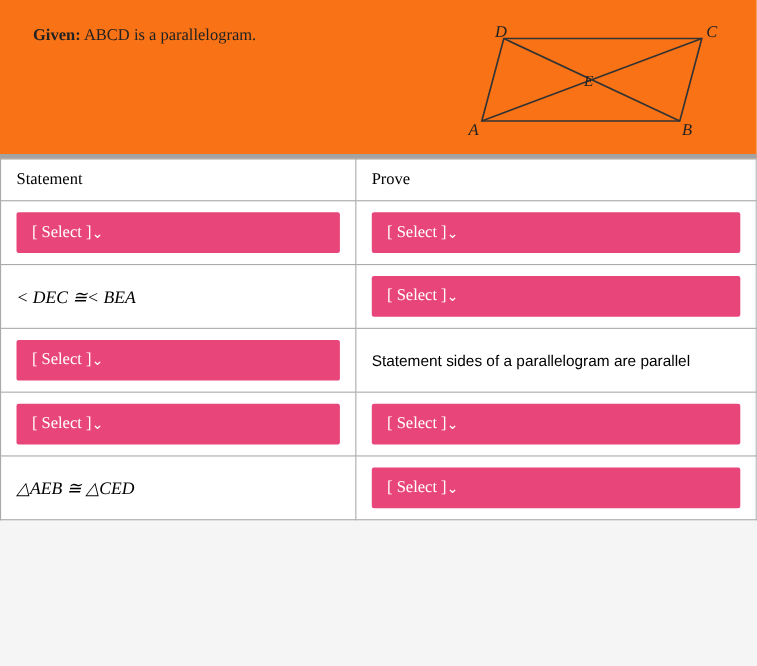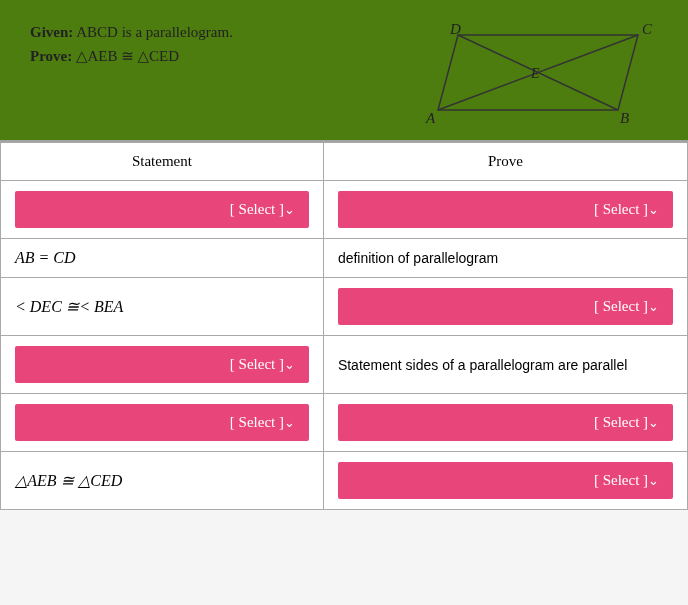--- a/index.html
+++ b/index.html
@@ -4,26 +4,26 @@
   <style>
     * { box-sizing: border-box; margin: 0; padding: 0; }
     body {
       font-family: Georgia, 'Times New Roman', serif;
       background: #f5f5f5;
       width: 688px;
       min-height: 605px;
     }
 
     .header-section {
-      background: #4d7c0f;
+      background: #f97316;
       padding: 20px 30px 10px 30px;
       display: flex;
       align-items: flex-start;
       justify-content: space-between;
-      border-bottom: 2px solid #a3a3a3;
+      border-bottom: 4px solid #a3a3a3;
     }
 
     .given-text {
       font-size: 15px;
       color: #222;
       line-height: 1.6;
     }
 
     .given-text strong {
       font-weight: bold;
@@ -47,21 +47,21 @@
 
     table {
       width: 100%;
       border-collapse: collapse;
     }
 
     th {
       background: #fff;
       border: 1.5px solid #aaa;
       padding: 10px 14px;
-      text-align: center;
+      text-align: left;
       font-size: 15px;
       font-weight: normal;
       font-family: Georgia, serif;
     }
 
     td {
       border: 1.5px solid #aaa;
       padding: 10px 14px;
       font-size: 15px;
       font-family: Georgia, serif;
@@ -73,21 +73,21 @@
       background: #e8457a;
       color: white;
       border: none;
       padding: 10px 14px;
       width: 100%;
       text-align: left;
       font-size: 15px;
       font-family: Georgia, serif;
       cursor: pointer;
       display: flex;
-      justify-content: flex-end;
+      justify-content: flex-start;
       align-items: center;
       border-radius: 2px;
     }
 
     .select-btn .chevron {
       font-size: 13px;
       color: white;
     }
 
     .math-text {
@@ -110,24 +110,20 @@
   </style>
 </head>
 <body>
 
 <div class="header-section">
   <div class="given-text">
     <div>
       <strong>Given:</strong>
       <span>ABCD is a parallelogram.</span>
     </div>
-    <div>
-      <strong>Prove:</strong>
-      <span>△AEB ≅ △CED</span>
-    </div>
   </div>
 
   <div class="diagram-area">
     <svg viewBox="0 0 260 110">
 
       <polygon points="40,90 220,90 240,15 60,15" fill="none" stroke="#333" stroke-width="1.5"></polygon>
 
       <line x1="40" y1="90" x2="240" y2="15" stroke="#333" stroke-width="1.5"></line>
 
       <line x1="220" y1="90" x2="60" y2="15" stroke="#333" stroke-width="1.5"></line>
@@ -160,24 +156,20 @@
           </button>
         </td>
         <td class="reason-cell">
           <button class="select-btn">
             <span>[ Select ]</span>
             <span class="chevron">⌄</span>
           </button>
         </td>
       </tr>
 
-      <tr>
-        <td class="statement-cell math-text">AB = CD</td>
-        <td class="reason-cell reason-text">definition of parallelogram</td>
-      </tr>
 
       <tr>
         <td class="statement-cell math-text">&lt; DEC ≅&lt; BEA</td>
         <td class="reason-cell">
           <button class="select-btn">
             <span>[ Select ]</span>
             <span class="chevron">⌄</span>
           </button>
         </td>
       </tr>

